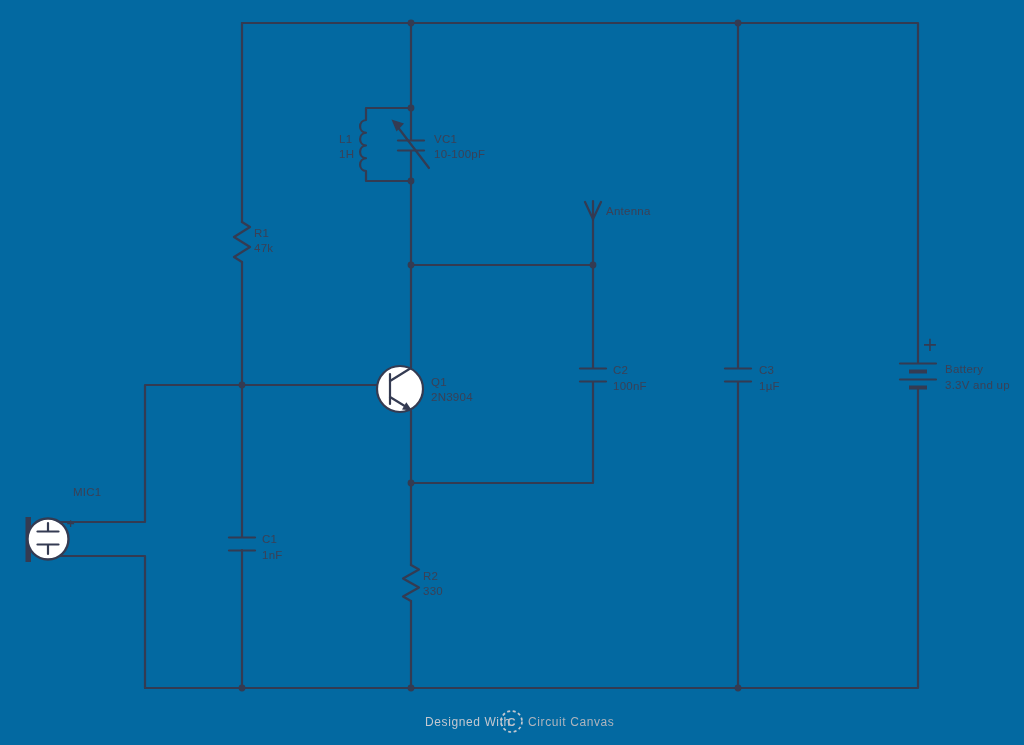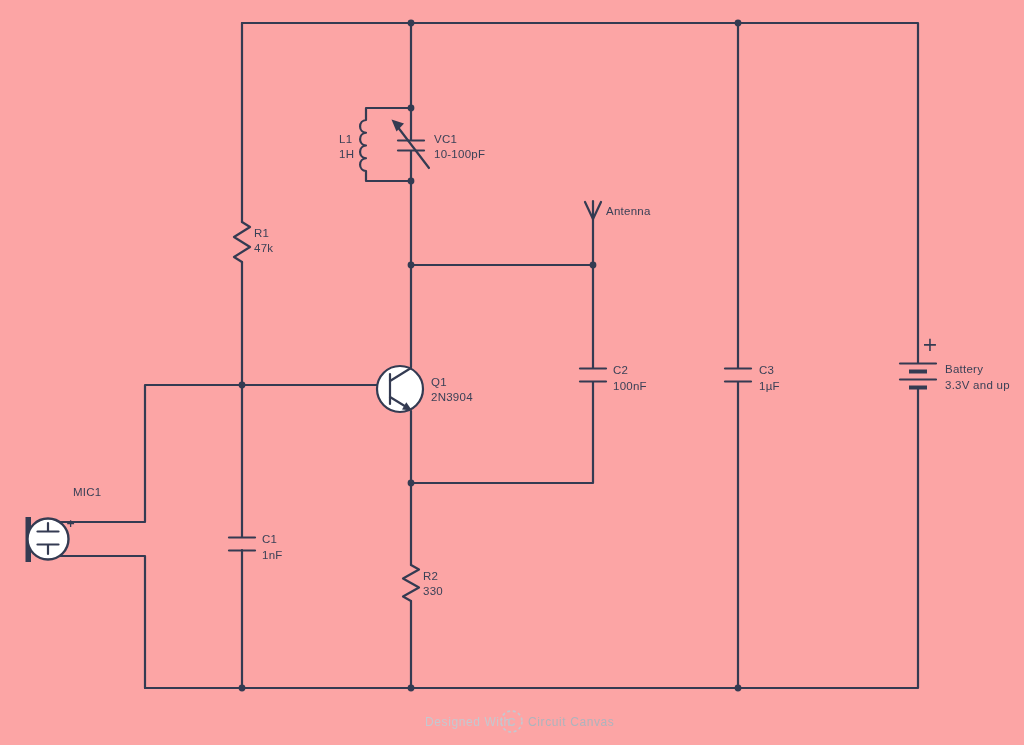--- a/index.html
+++ b/index.html
@@ -1,16 +1,16 @@
 <!DOCTYPE html>
 <html><head>
 <meta charset="utf-8">
 <style>
   html,body{margin:0;padding:0;background:#ffffff;}
-  .page{position:relative;width:1024px;height:745px;background:#fca5a5;overflow:hidden;}
+  .page{position:relative;width:1024px;height:745px;background:#0369a1;overflow:hidden;}
   svg{display:block;}
   .wire{stroke:#343b52;stroke-width:2.2;fill:none;stroke-linecap:round;stroke-linejoin:round;}
   .wire-thick{stroke:#343b52;stroke-width:4;fill:none;stroke-linecap:butt;}
   .sym-fill{fill:#343b52;stroke:none;}
   .node{fill:#343b52;stroke:none;}
   .lbl{font-family:"Liberation Sans",sans-serif;font-size:11.5px;fill:#3a4157;letter-spacing:.25px;}
   .plus-big{font-family:"DejaVu Sans",sans-serif;font-size:19px;fill:#343b52;}
   .plus-small{font-family:"DejaVu Sans",sans-serif;font-size:11px;font-weight:bold;fill:#343b52;}
   .foot-light{font-family:"Liberation Sans",sans-serif;font-size:12px;fill:#c4c8d0;letter-spacing:.6px;}
   .foot-dark{font-family:"Liberation Sans",sans-serif;font-size:12px;fill:#aeb4bd;letter-spacing:.6px;}

